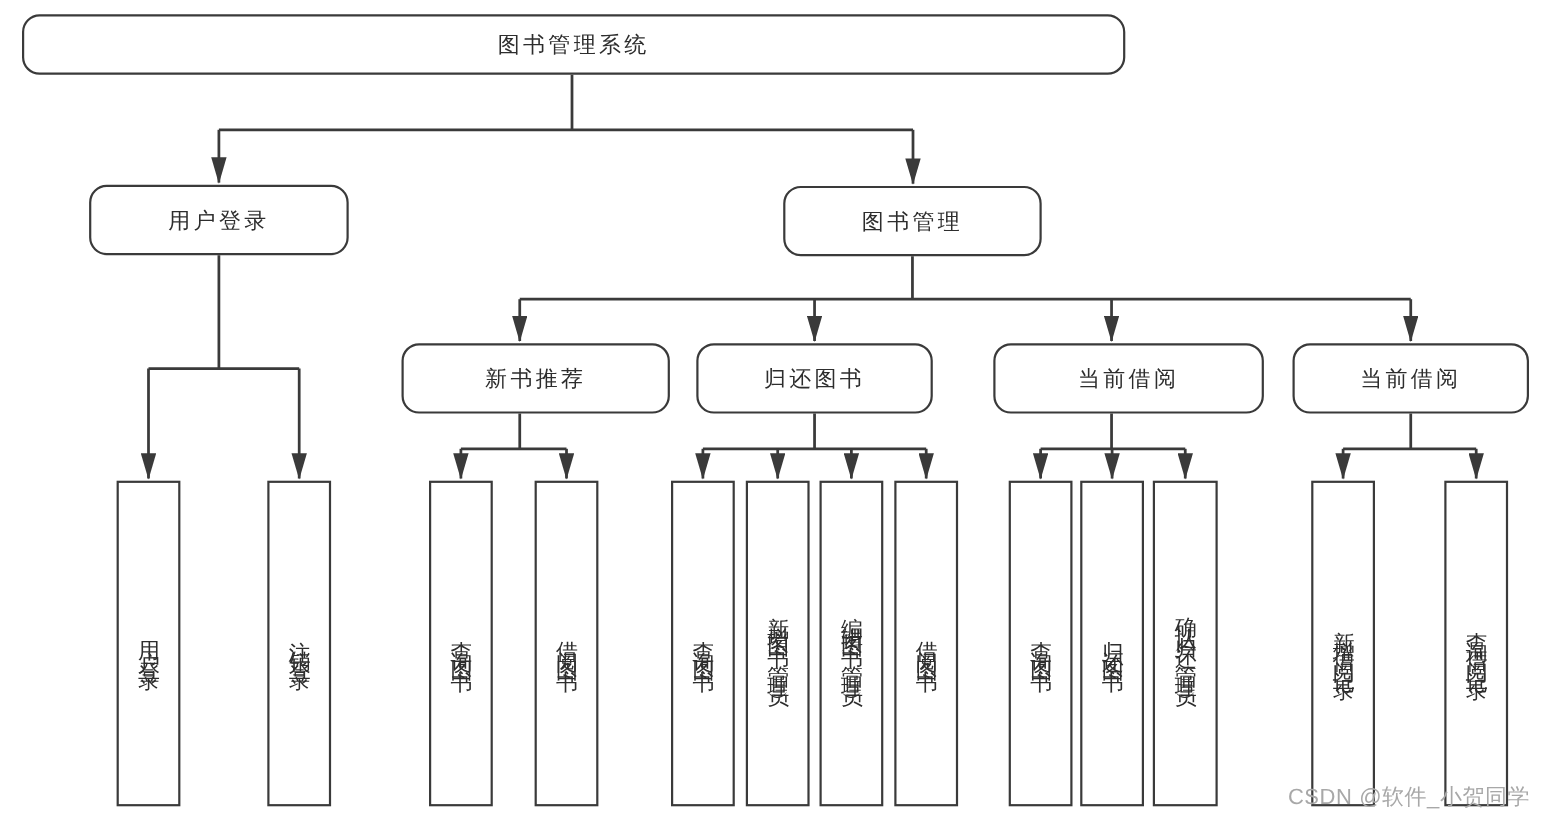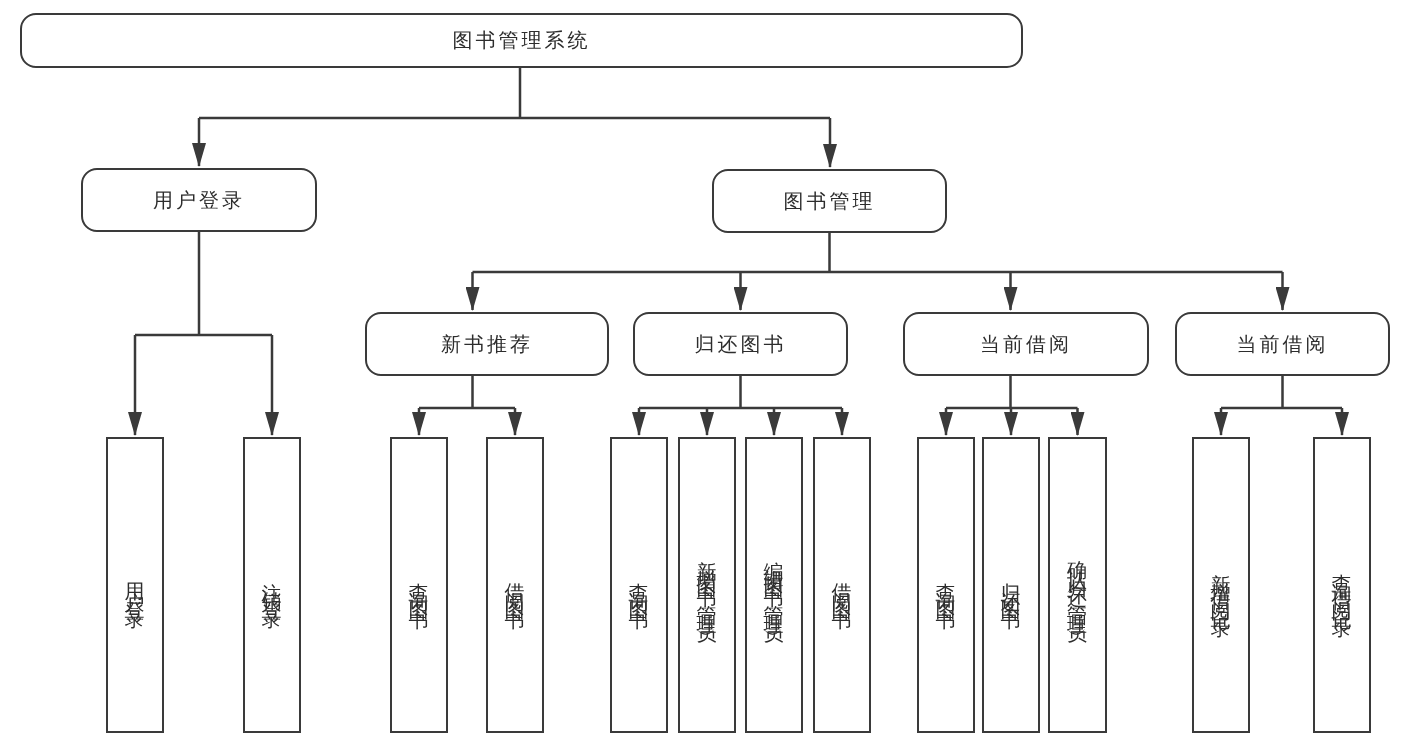--- a/index.html
+++ b/index.html
@@ -107,14 +107,15 @@
   <div class="node v-node" style="left:745px;">编辑图书（管理员）</div>
   <div class="node v-node" style="left:813px;">借阅图书</div>
 
   <div class="node v-node" style="left:917px;">查询图书</div>
   <div class="node v-node" style="left:982px;">归还图书</div>
   <div class="node v-node" style="left:1048px;width:59px;">确认归还（管理员）</div>
 
   <div class="node v-node" style="left:1192px;">新增借阅记录</div>
   <div class="node v-node" style="left:1313px;">查询借阅记录</div>
 
+  <div class="watermark" style="right:14px;top:711px;">CSDN @软件_小贺同学</div>
 
 </div>
 
 </body></html>

